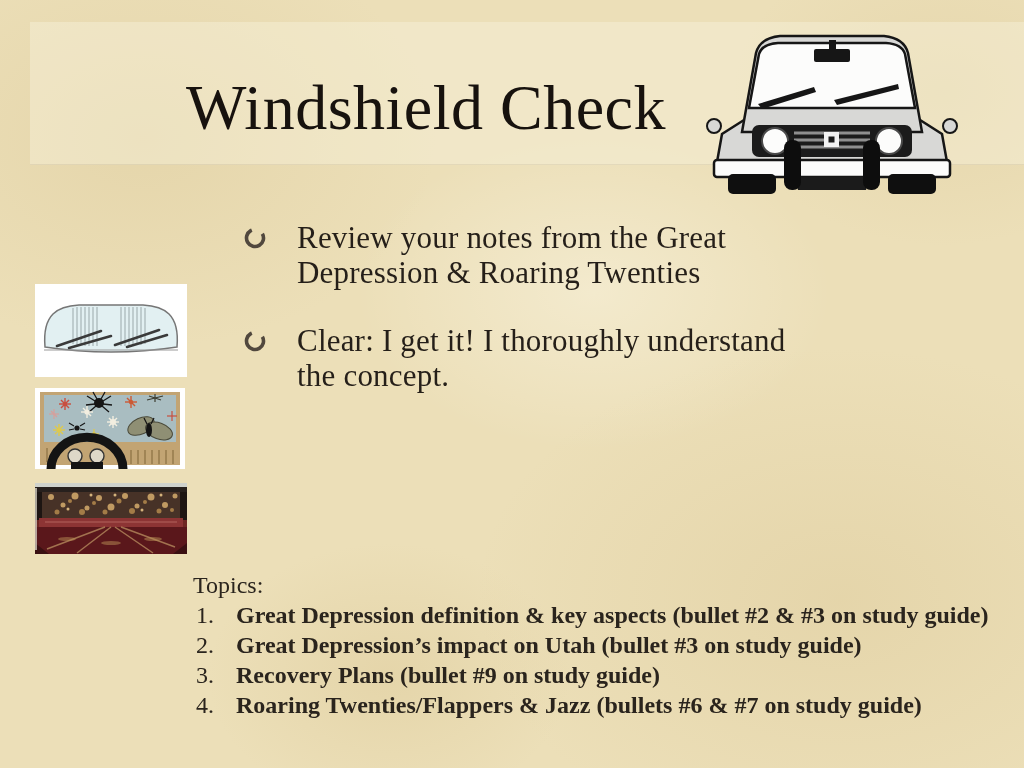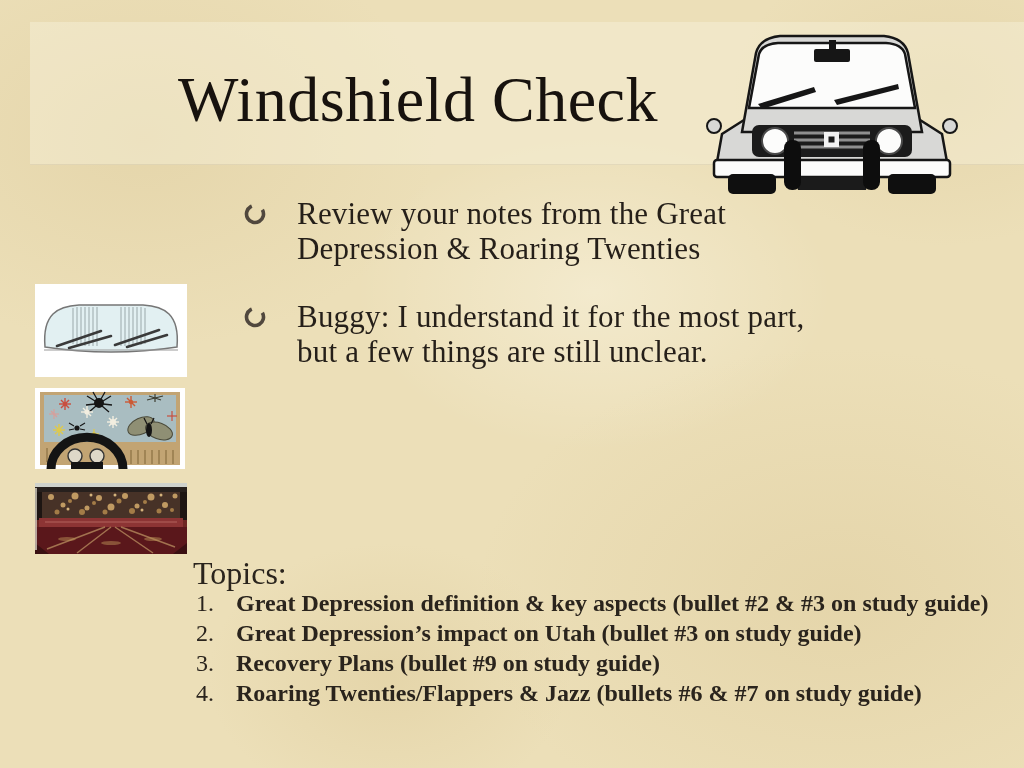--- a/index.html
+++ b/index.html
@@ -19,43 +19,43 @@
     background:rgba(249,243,222,.42);
     border-bottom:1px solid rgba(110,90,55,.10);
   }
   .page-title{
     position:absolute;left:178px;top:66px;width:520px;
     font-size:64px;line-height:1.05;color:#17120e;letter-spacing:.5px;
     white-space:nowrap;
   }
   .car{position:absolute;left:702px;top:22px;width:260px;height:175px;}
   .bullet-list{position:absolute;left:243px;top:196px;width:690px;list-style:none;margin:0;padding:0;}
-  .bullet-item{position:relative;padding-left:54px;margin-bottom:33px;}
+  .bullet-item{position:relative;padding-left:54px;margin-bottom:33px;margin-top:24px;}
   .bullet-glyph{position:absolute;left:0;top:6px;width:24px;height:24px;}
   .bullet-text{
     display:block;font-size:31px;line-height:1.13;color:#251f19;
     white-space:pre-line;letter-spacing:.2px;
   }
   .thumb{position:absolute;display:block;}
   .thumb svg{display:block;}
   .topics{position:absolute;left:193px;top:558px;width:820px;color:#2a241d;}
-  .topics-heading{font-size:32px;line-height:30px;}
+  .topics-heading{font-size:24px;line-height:30px;margin-top:12px;}
   .topics-list{margin:0;padding:0;list-style:none;}
   .topic-item{display:flex;font-size:24px;line-height:30px;}
   .topic-number{width:40px;flex:0 0 40px;padding-left:3px;}
   .topic-text{flex:1;font-weight:bold;}
 </style>
 </head>
 <body>
 
 <div id="slide">
 
   <div class="title-band"></div>
 
-  <h1 class="page-title" style="margin:0;font-weight:normal;">Windshield Check</h1>
+  <h1 class="page-title" style="margin:8px;font-weight:normal;">Windshield Check</h1>
 
   <svg class="car" viewBox="0 0 260 175" aria-hidden="true">
     <circle cx="12" cy="104" r="7" fill="#d8d8d6" stroke="#161616" stroke-width="2"></circle>
     <circle cx="248" cy="104" r="7" fill="#d8d8d6" stroke="#161616" stroke-width="2"></circle>
     <path d="M42,98 L20,112 L15,140 L245,140 L240,112 L218,98 Z" fill="#d8d8d6" stroke="#161616" stroke-width="2.5"></path>
     <path d="M40,110 L54,31 Q58,16 78,14 L182,14 Q202,16 206,31 L220,110 Z" fill="#d8d8d6" stroke="#161616" stroke-width="2.5"></path>
     <path d="M57,32 Q60,22 76,21 L184,21 Q200,22 203,32 L213,86 L47,86 Z" fill="#fcfcfb" stroke="#161616" stroke-width="2.5"></path>
     <rect x="127" y="18" width="7" height="12" fill="#161616"></rect>
     <rect x="112" y="27" width="36" height="13" rx="2" fill="#161616"></rect>
     <path d="M56,82 L112,65 L114,70 L60,87 Z" fill="#161616"></path>
@@ -81,22 +81,22 @@
       <svg class="bullet-glyph" viewBox="0 0 24 24">
           <circle cx="12" cy="12" r="8.5" fill="none" stroke="#51483e" stroke-width="3.6" stroke-dasharray="41 12.4" transform="rotate(-30 12 12)"></circle>
         </svg>
       <span class="bullet-text">Review your notes from the Great
 Depression &amp; Roaring Twenties</span>
     </li>
     <li class="bullet-item">
       <svg class="bullet-glyph" viewBox="0 0 24 24">
           <circle cx="12" cy="12" r="8.5" fill="none" stroke="#51483e" stroke-width="3.6" stroke-dasharray="41 12.4" transform="rotate(-30 12 12)"></circle>
         </svg>
-      <span class="bullet-text">Buggy: I understand it for the most part,
-but a few things are still unclear.</span>
+      <span class="bullet-text">Clear: I get it! I thoroughly understand
+the concept.</span>
     </li>
   </ul>
 
   <span class="thumb" style="left:35px;top:284px;">
     <svg width="152" height="93" viewBox="0 0 152 93">
       <rect width="152" height="93" fill="#ffffff"></rect>
       <path d="M10,63 Q8,40 18,30 Q26,22 44,21 L108,21 Q126,22 134,30 Q144,40 142,63 Q110,68 76,68 Q42,68 10,63 Z" fill="#e2f0f2" stroke="#767676" stroke-width="1.5"></path>
       <g stroke="#9aa8aa" stroke-width="1">
         <line x1="38" y1="24" x2="38" y2="60"></line>
           <line x1="42" y1="23" x2="42" y2="61"></line>

